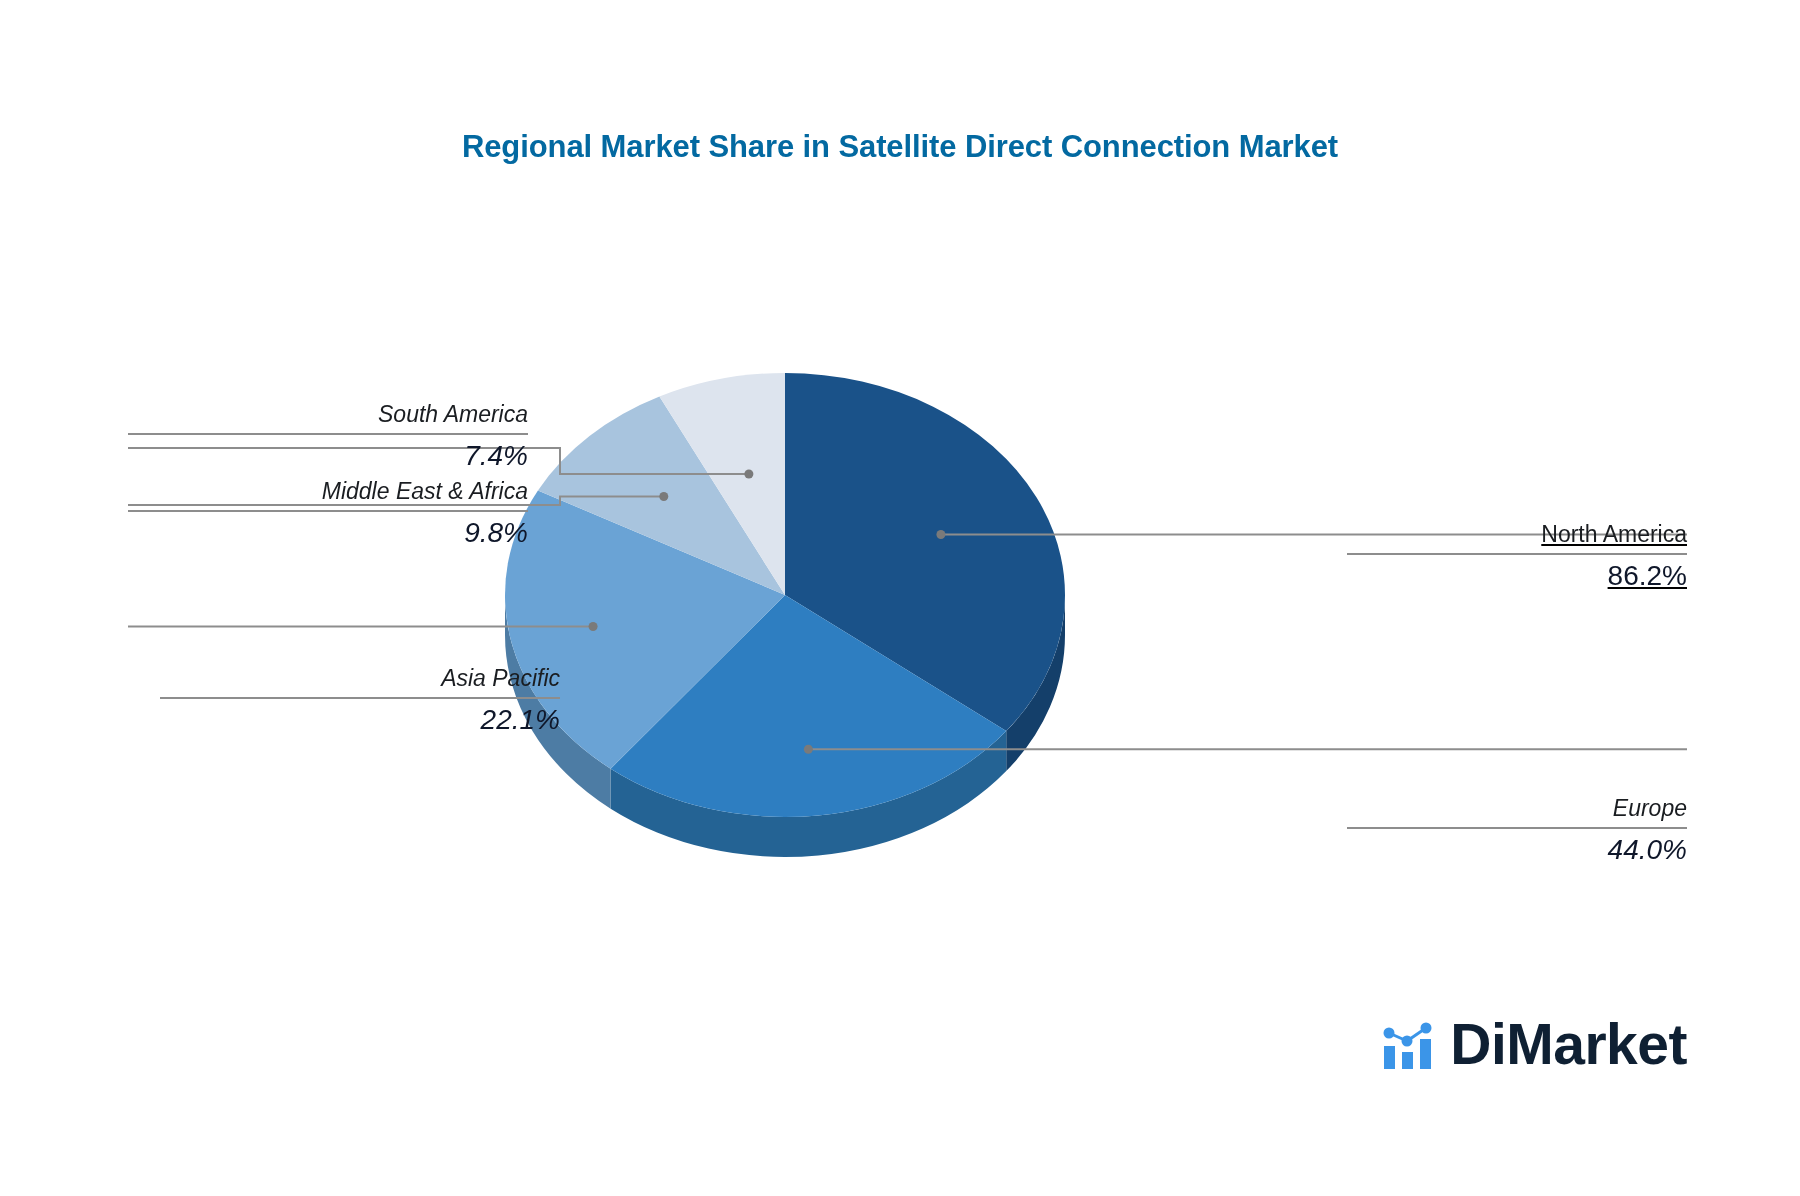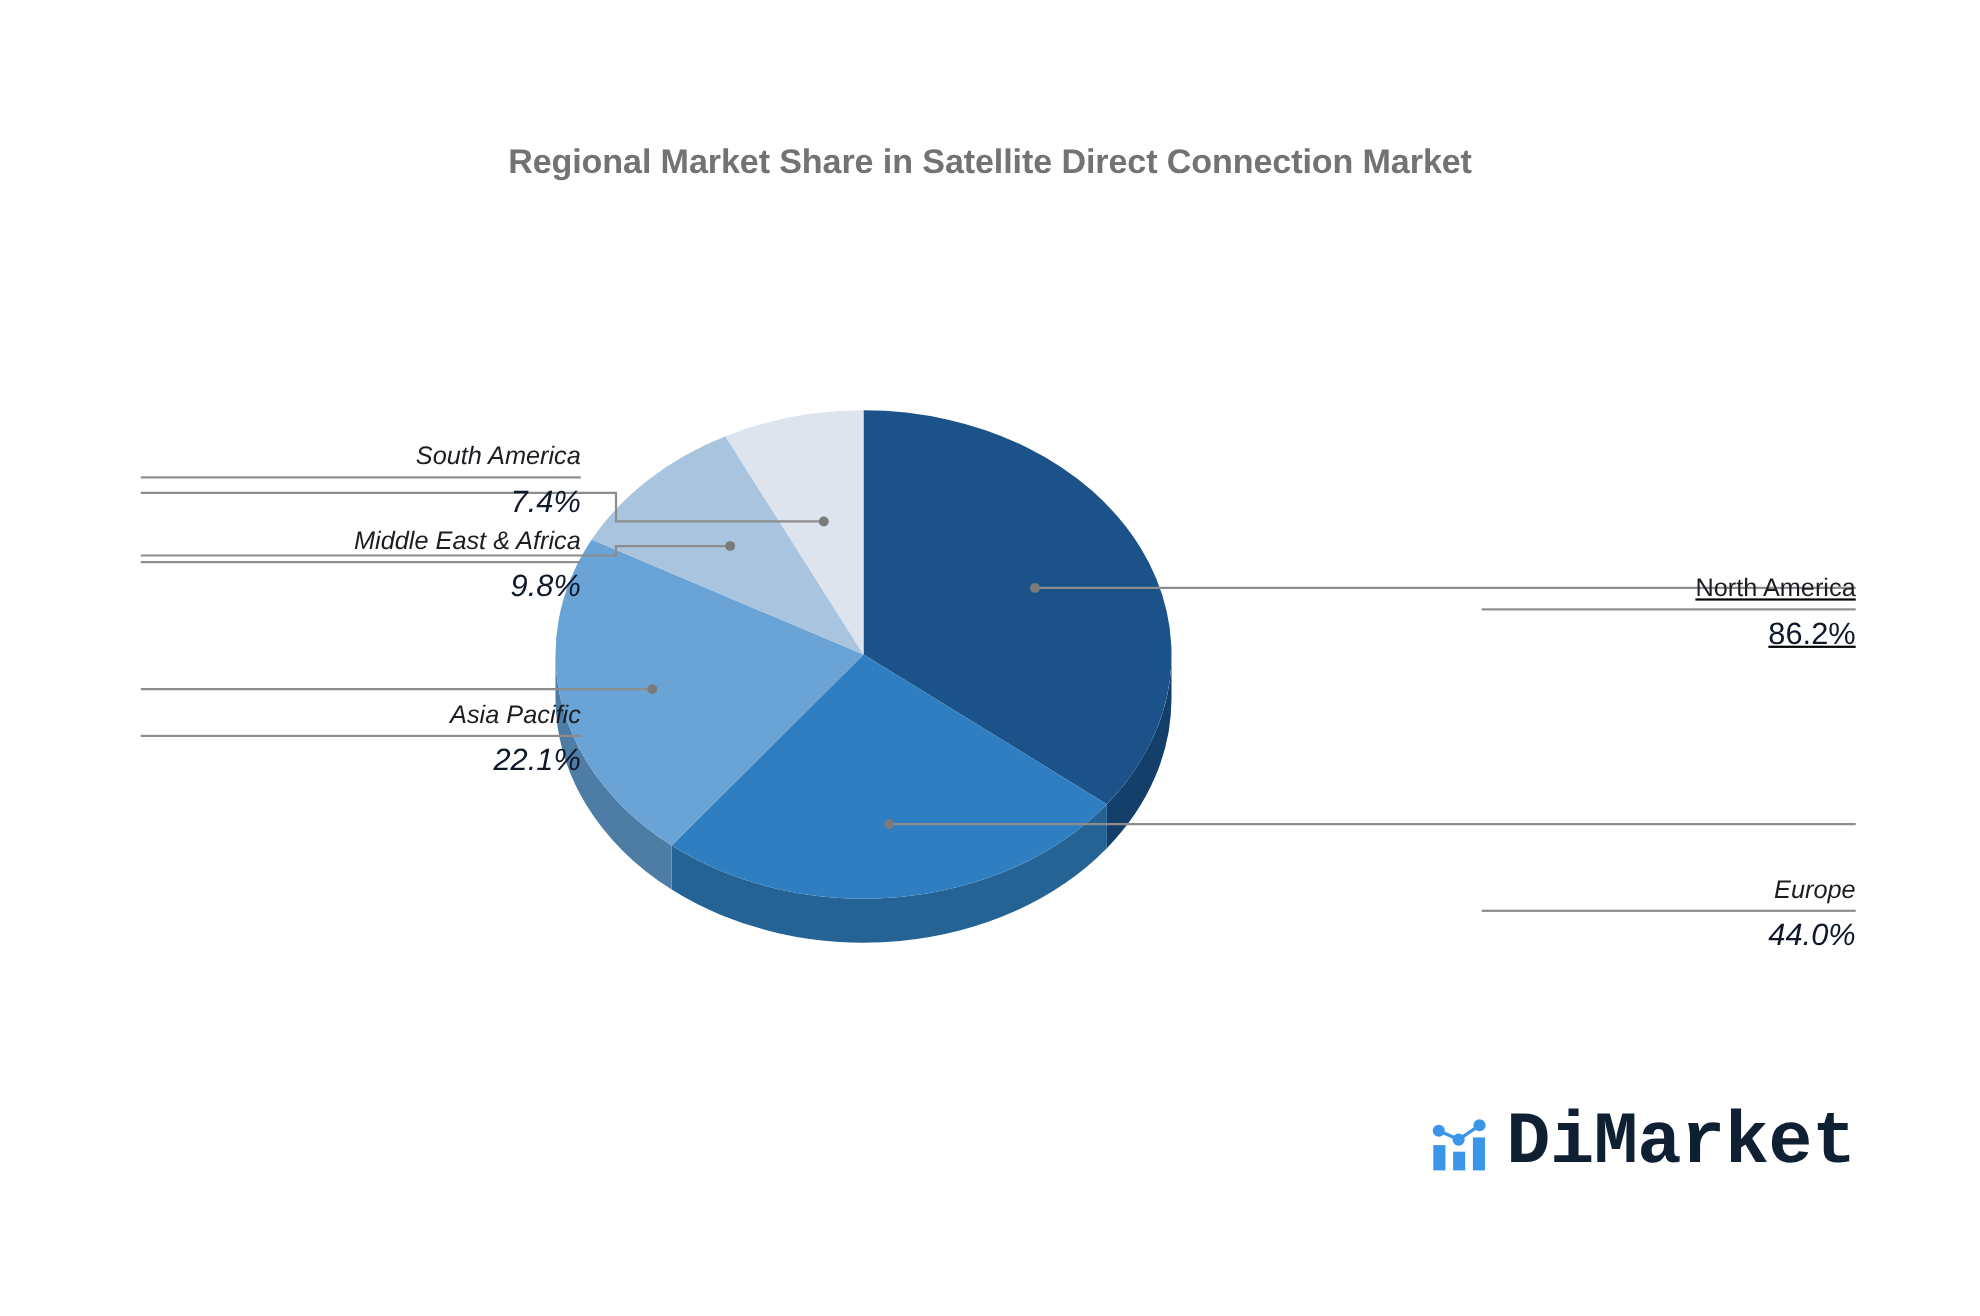--- a/index.html
+++ b/index.html
@@ -18,21 +18,21 @@
   
   #title-block {
     position:absolute;
     left:0; top:128px;
     width:1800px;
     text-align:center;
   }
   #chart-title {
     font-size:31px;
     font-weight:bold;
-    color:#737373;
+    color:#0369a1;
     letter-spacing:-0.1px;
     line-height:1.2;
   }
   #chart-subtitle {
     margin-top:18px;
     font-size:27px;
     font-weight:bold;
     color:#4a5568;
     line-height:1.2;
   }
@@ -64,36 +64,36 @@
     font-size:28px;
     color:#0f172a;
     line-height:1.3;
     white-space:nowrap;
   }
   .callout.left  { text-align:right;  left:128px;font-style:italic; }
   .callout.right { text-align:right; right:113px; width:340px; }
 
   #callout-south-america    { top:400px; }
   #callout-middle-east      { top:477px; }
-  #callout-asia-pacific     { top:635px; }
+  #callout-asia-pacific     { top:664px;margin-left:32px; }
   #callout-north-america    { top:520px;text-decoration:underline; }
   #callout-europe           { top:794px;font-style:italic; }
 
   
   #logo {
     position:absolute;
     right:113px; bottom:123px;
     display:flex;
     align-items:center;
     gap:14px;
   }
   #logo-mark { display:block; }
   #logo-text {
-    font-family:Liberation Mono, monospace;
-    font-size:67px;
+    font-family:Liberation Sans, sans-serif;
+    font-size:57px;
     font-weight:bold;
     color:#0f2033;
     letter-spacing:-0.5px;
     line-height:1;
   }
 </style>
 </head>
 <body>
 
 <div id="canvas">

